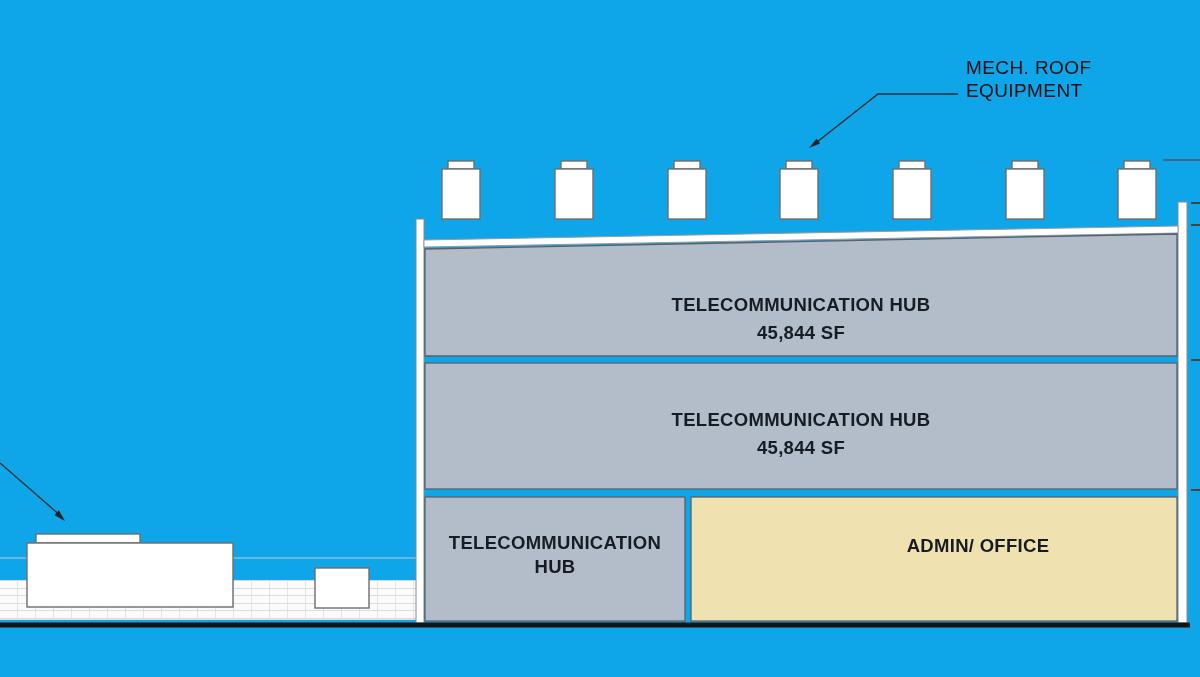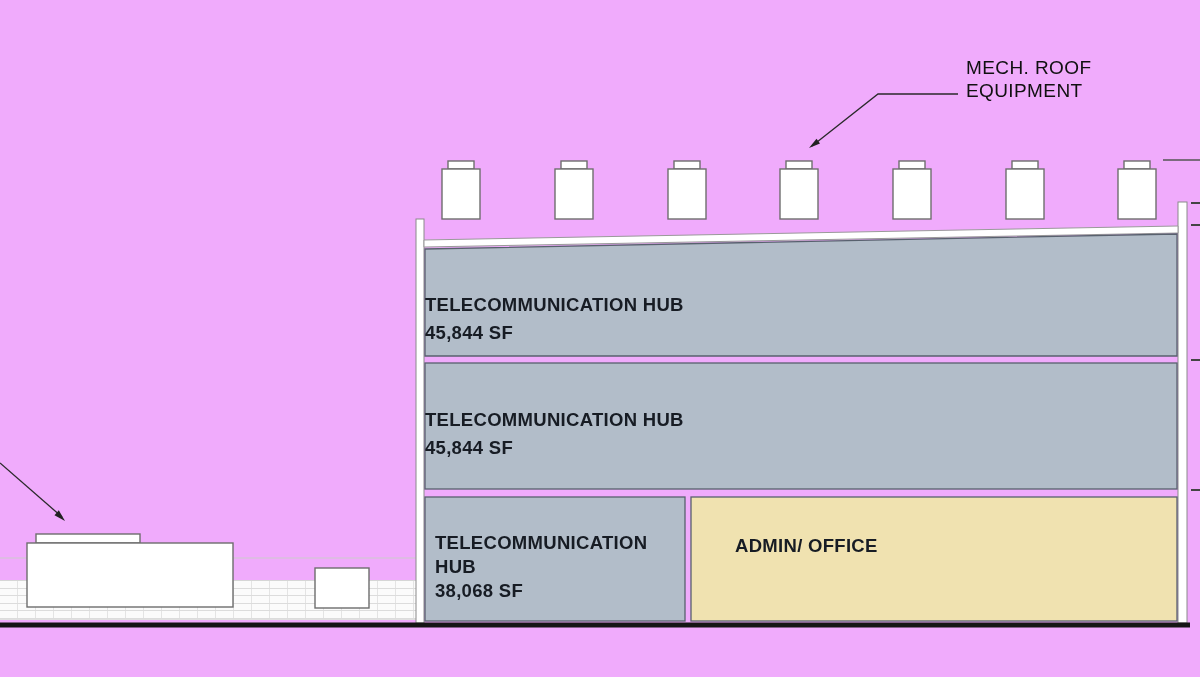--- a/index.html
+++ b/index.html
@@ -5,21 +5,21 @@
   html, body {
     margin: 0;
     padding: 0;
     background: #ffffff;
     font-family: "Liberation Sans", sans-serif;
   }
   .stage {
     position: relative;
     width: 1200px;
     height: 677px;
-    background: #f0abfc;
+    background: #0ea5e9;
     overflow: hidden;
   }
   .bricks {
     position: absolute;
     left: 0;
     top: 580px;
     width: 416px;
     height: 38px;
     background-color: #fbfbfb;
     background-image:
@@ -37,20 +37,21 @@
   .label-layer {
     position: absolute;
     left: 0;
     top: 0;
     width: 1200px;
     height: 677px;
     z-index: 3;
   }
   .floor-label {
     position: absolute;
+    text-align: center;
     font-weight: 700;
     font-size: 18.5px;
     letter-spacing: 0.3px;
     color: #171c24;
   }
   .floor-label .line { display: block; }
   .lbl-f3 { left: 425px; width: 752px; top: 291px; line-height: 28px; }
   .lbl-f2 { left: 425px; width: 752px; top: 406px; line-height: 28px; }
   .lbl-f1hub { left: 435px; width: 240px; top: 531px; line-height: 24px; }
   .lbl-admin { left: 691px; width: 486px; top: 533px; line-height: 25px; padding-left: 44px; }
@@ -157,21 +158,20 @@
       <span class="line">45,844 SF</span>
     </div>
 
     <div class="floor-label lbl-f2">
       <span class="line">TELECOMMUNICATION HUB</span>
       <span class="line">45,844 SF</span>
     </div>
 
     <div class="floor-label lbl-f1hub">
       <span>TELECOMMUNICATION HUB</span>
-      <span class="line">38,068 SF</span>
     </div>
 
     <div class="floor-label lbl-admin">
       <span class="line">ADMIN/ OFFICE</span>
     </div>
 
   </div>
 
 </div>
 

